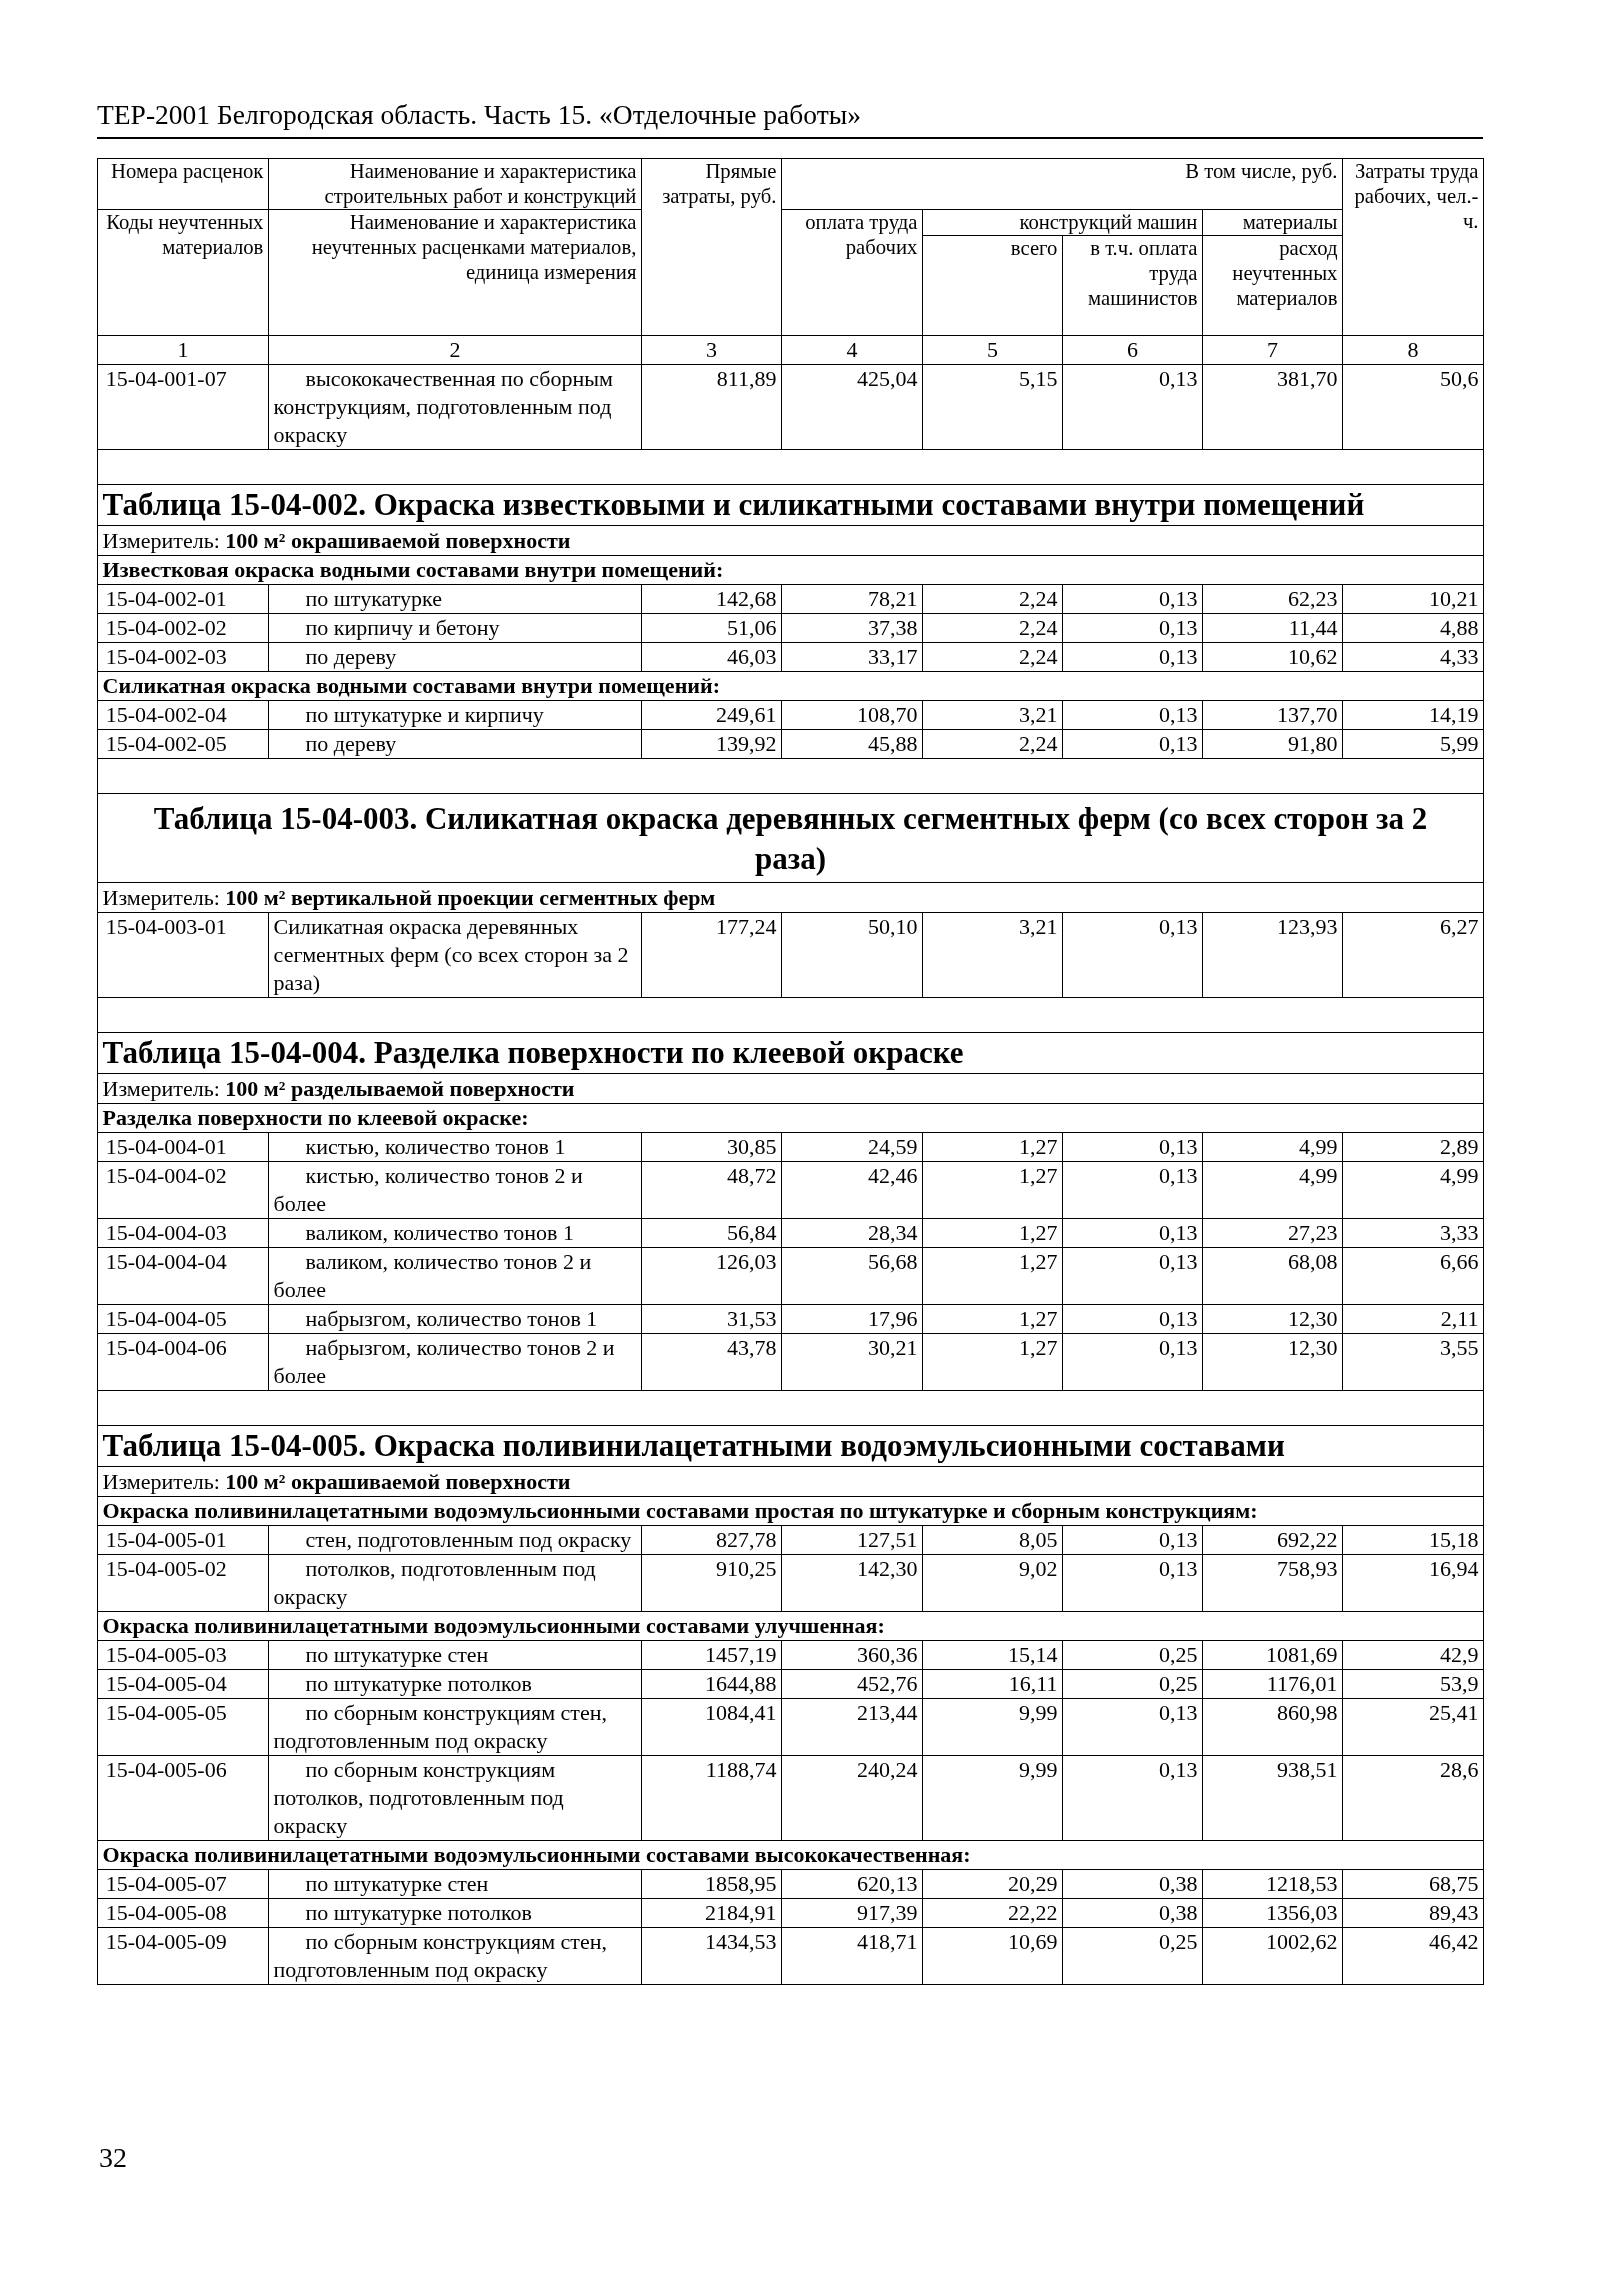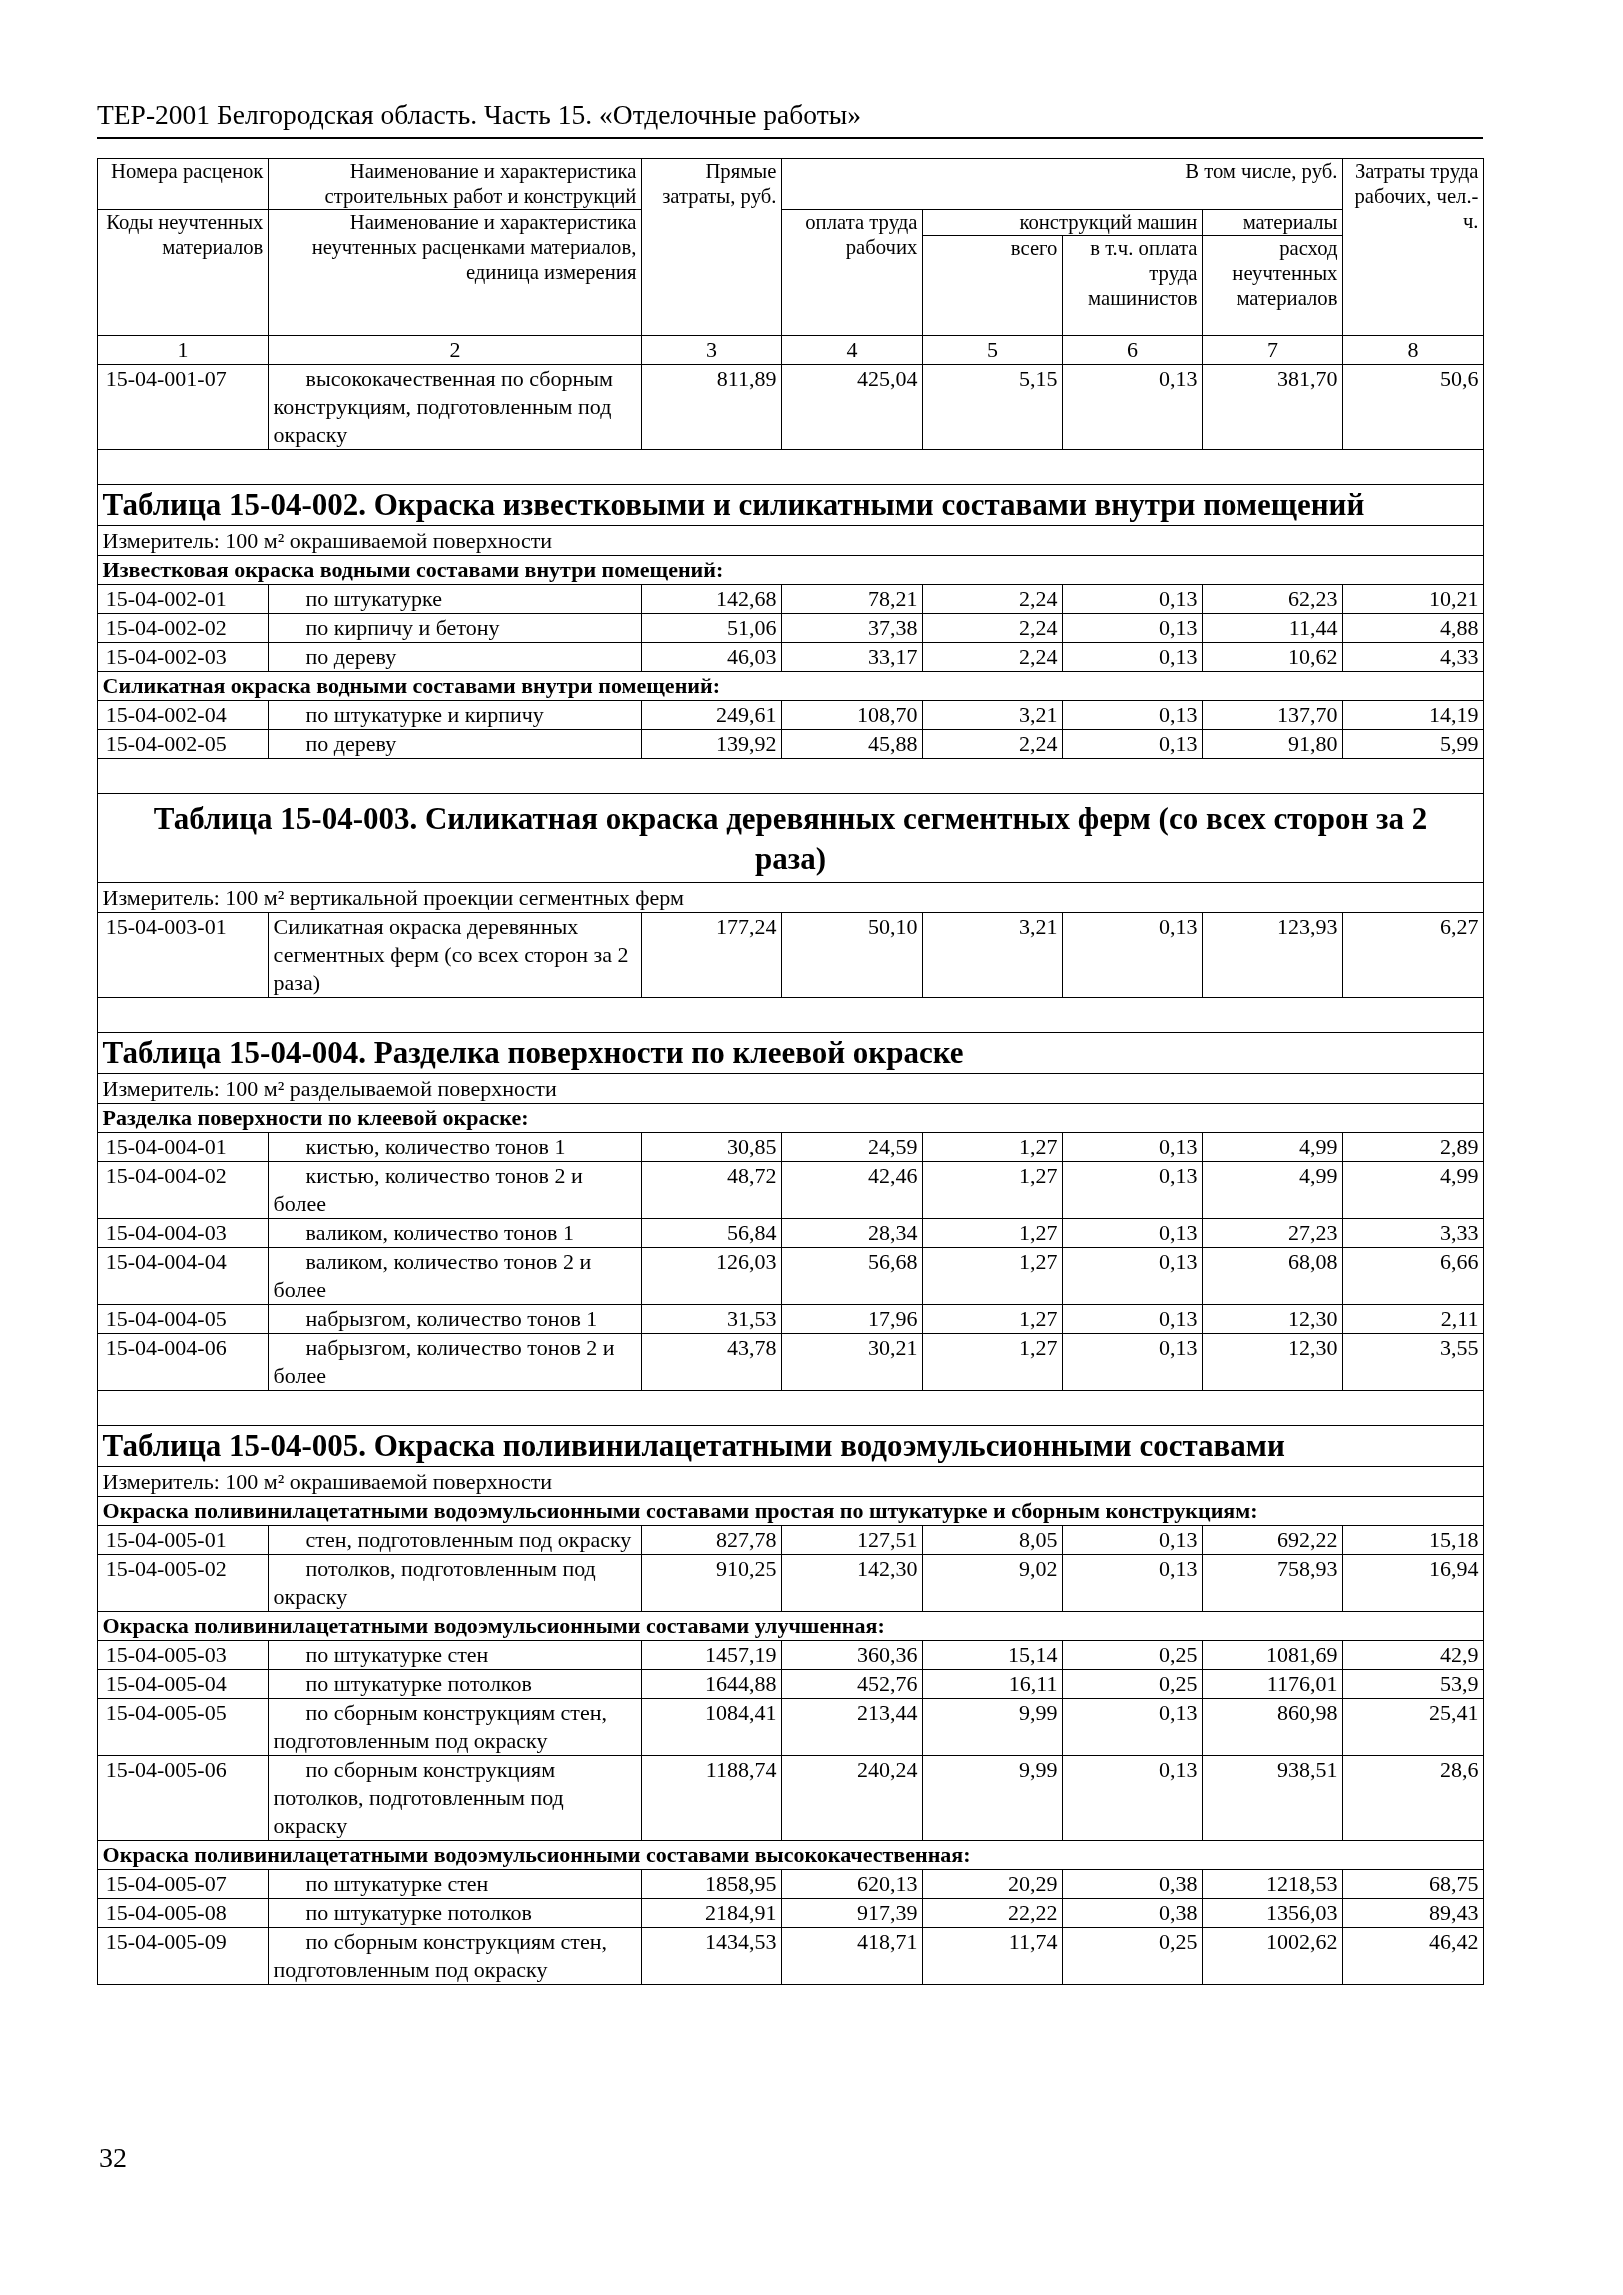--- a/index.html
+++ b/index.html
@@ -13,21 +13,21 @@
   table.main td { border:1.5px solid #000; padding:0 4.6px; vertical-align:top; }
   .hdr td { text-align:right; vertical-align:middle; font-size:20.7px; line-height:25px; }
   .colnum td { text-align:center; }
   .code { text-align:left; padding-left:7.7px !important; }
   .num { text-align:right; }
   .desc { text-indent:32px; }
   .desc.noindent { text-indent:0; }
   .gap-row td { border-left:1.5px solid #000; border-right:1.5px solid #000; border-top:none; border-bottom:none; }
   .table-title td { border-top:none; border-bottom:none; font-weight:bold; font-size:31px; line-height:40px; padding:4.6px 13.8px 3.1px 13.8px; }
   .measure td { border-top:none; padding-left:184px; font-size:22px; line-height:29px; }
-  .measure b { font-weight:normal; }
+  .measure b { font-weight:bold; }
   .group td { font-weight:bold; padding-left:184px; }
 </style>
 </head>
 <body>
 
 <div class="running-head">ТЕР-2001 Белгородская область. Часть 15. «Отделочные работы»</div>
 
 <table class="main">
   <colgroup>
     <col style="width:171px">
@@ -331,21 +331,21 @@
         <td class="num">22,22</td>
         <td class="num">0,38</td>
         <td class="num">1356,03</td>
         <td class="num">89,43</td>
       </tr>
       <tr>
         <td class="code">15-04-005-09</td>
         <td class="desc">по сборным конструкциям стен, подготовленным под окраску</td>
         <td class="num">1434,53</td>
         <td class="num">418,71</td>
-        <td class="num">11,74</td>
+        <td class="num">10,69</td>
         <td class="num">0,25</td>
         <td class="num">1002,62</td>
         <td class="num">46,42</td>
       </tr>
     </tbody>
 </table>
 
 <div class="page-num">32</div>
 
 

